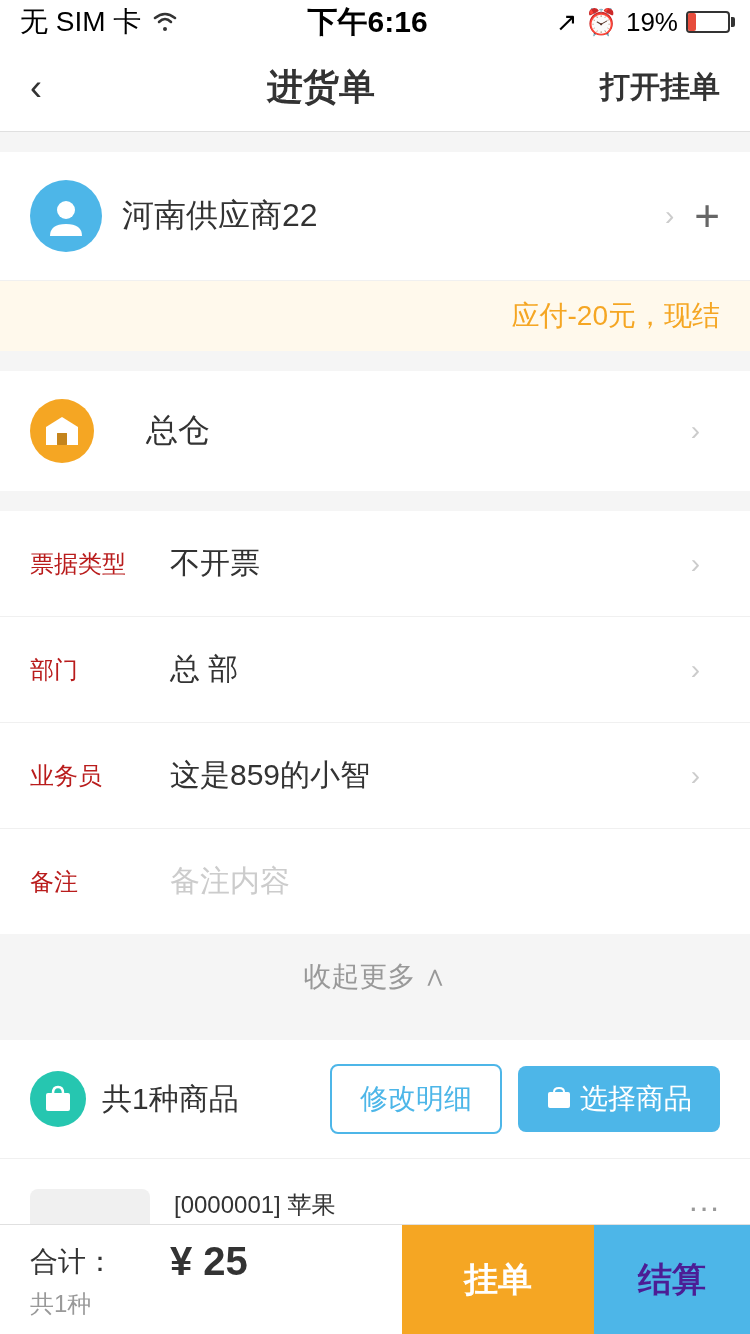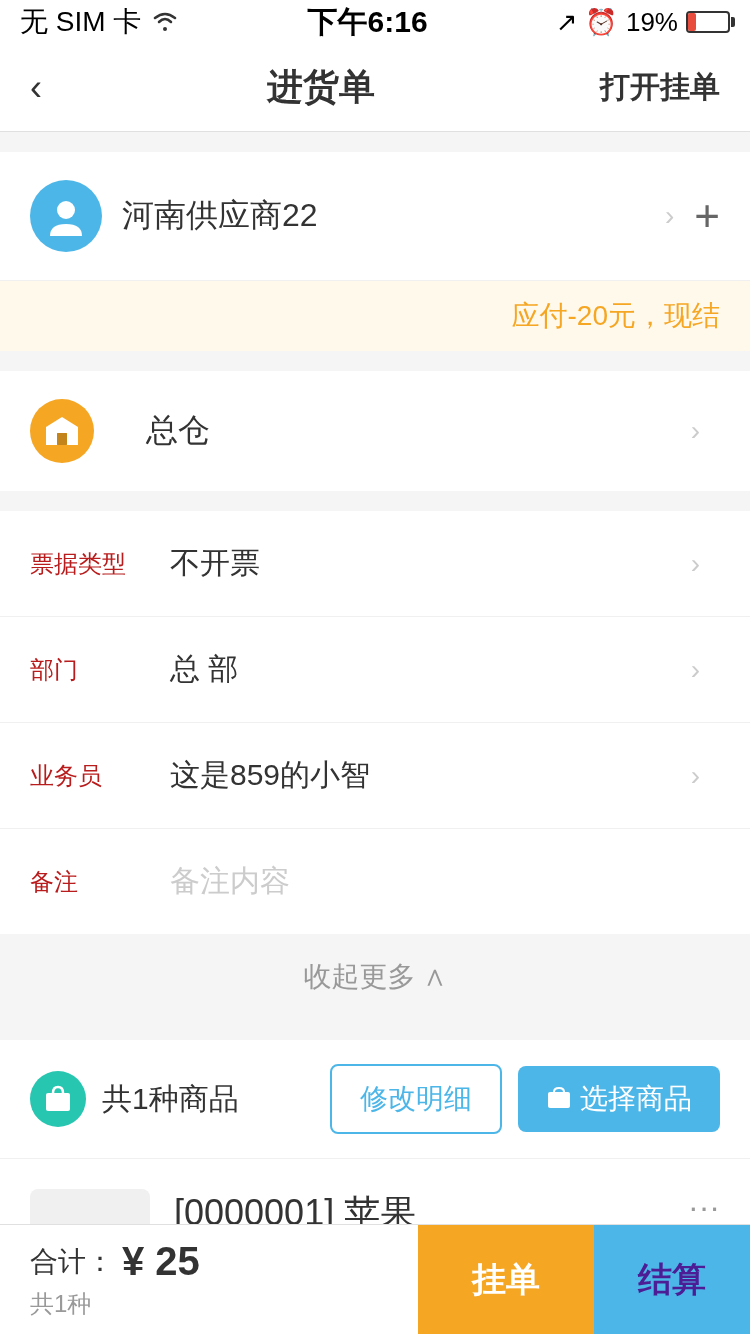--- a/index.html
+++ b/index.html
@@ -258,21 +258,21 @@
       background: #f0f0f0;
       border-radius: 8px;
       margin-right: 24px;
       display: flex;
       align-items: center;
       justify-content: center;
       flex-shrink: 0;
     }
     .product-info { flex: 1; }
     .product-name {
-      font-size: 36px;
+      font-size: 24px;
       color: #333;
       margin-bottom: 16px;
     }
     .product-price {
       font-size: 28px;
       color: #333;
     }
     .product-price .highlight { color: #4db6e8; }
     .product-price .total { color: #4db6e8; }
     .product-more {
@@ -301,28 +301,29 @@
       font-size: 28px;
       color: #333;
       display: flex;
       align-items: center;
       gap: 8px;
     }
     .total-amount {
       font-size: 40px;
       font-weight: 600;
       color: #333;
+      margin-left: 48px;
     }
     .total-count {
       font-size: 24px;
       color: #999;
       margin-top: 4px;
     }
     .btn-suspend {
-      width: 176px;
+      width: 192px;
       height: 110px;
       background: #f5a623;
       color: #fff;
       font-size: 34px;
       font-weight: 600;
       border: none;
       cursor: pointer;
       display: flex;
       align-items: center;
       justify-content: center;

